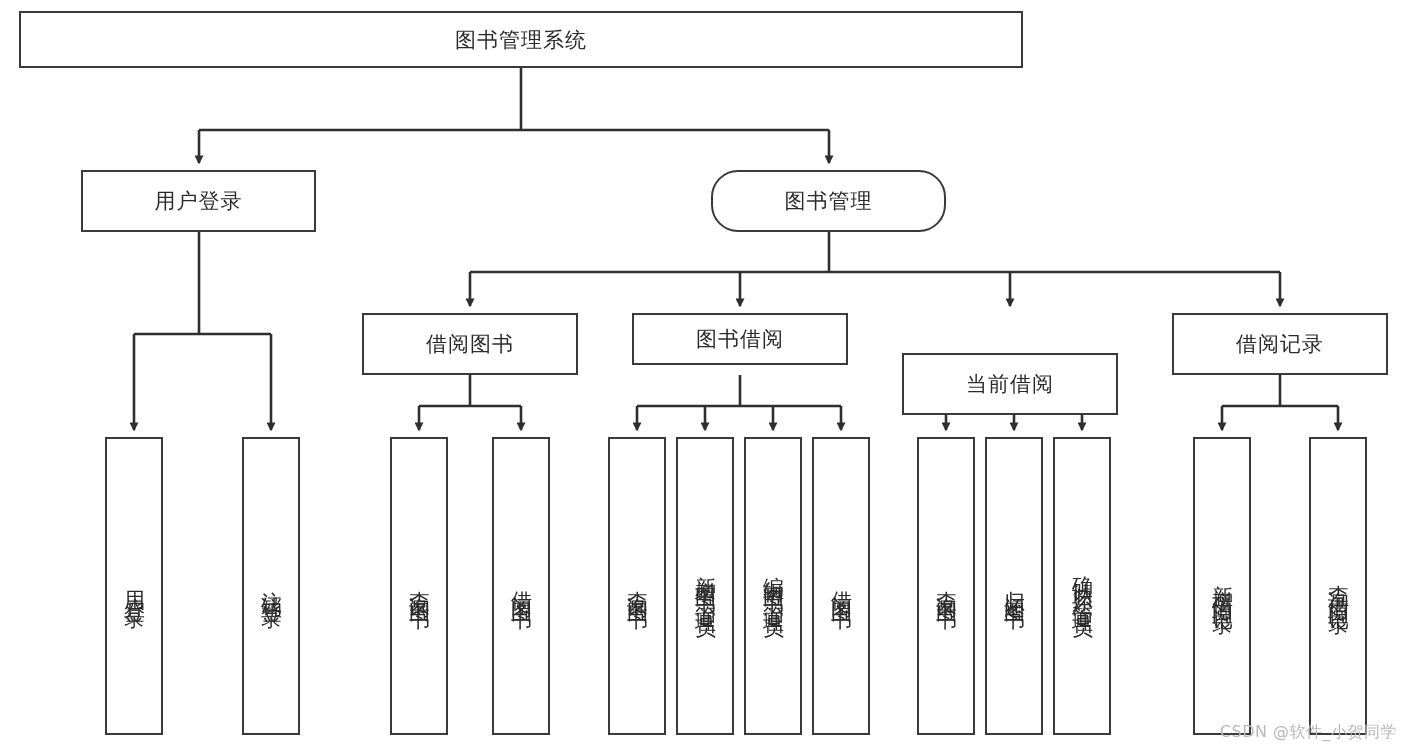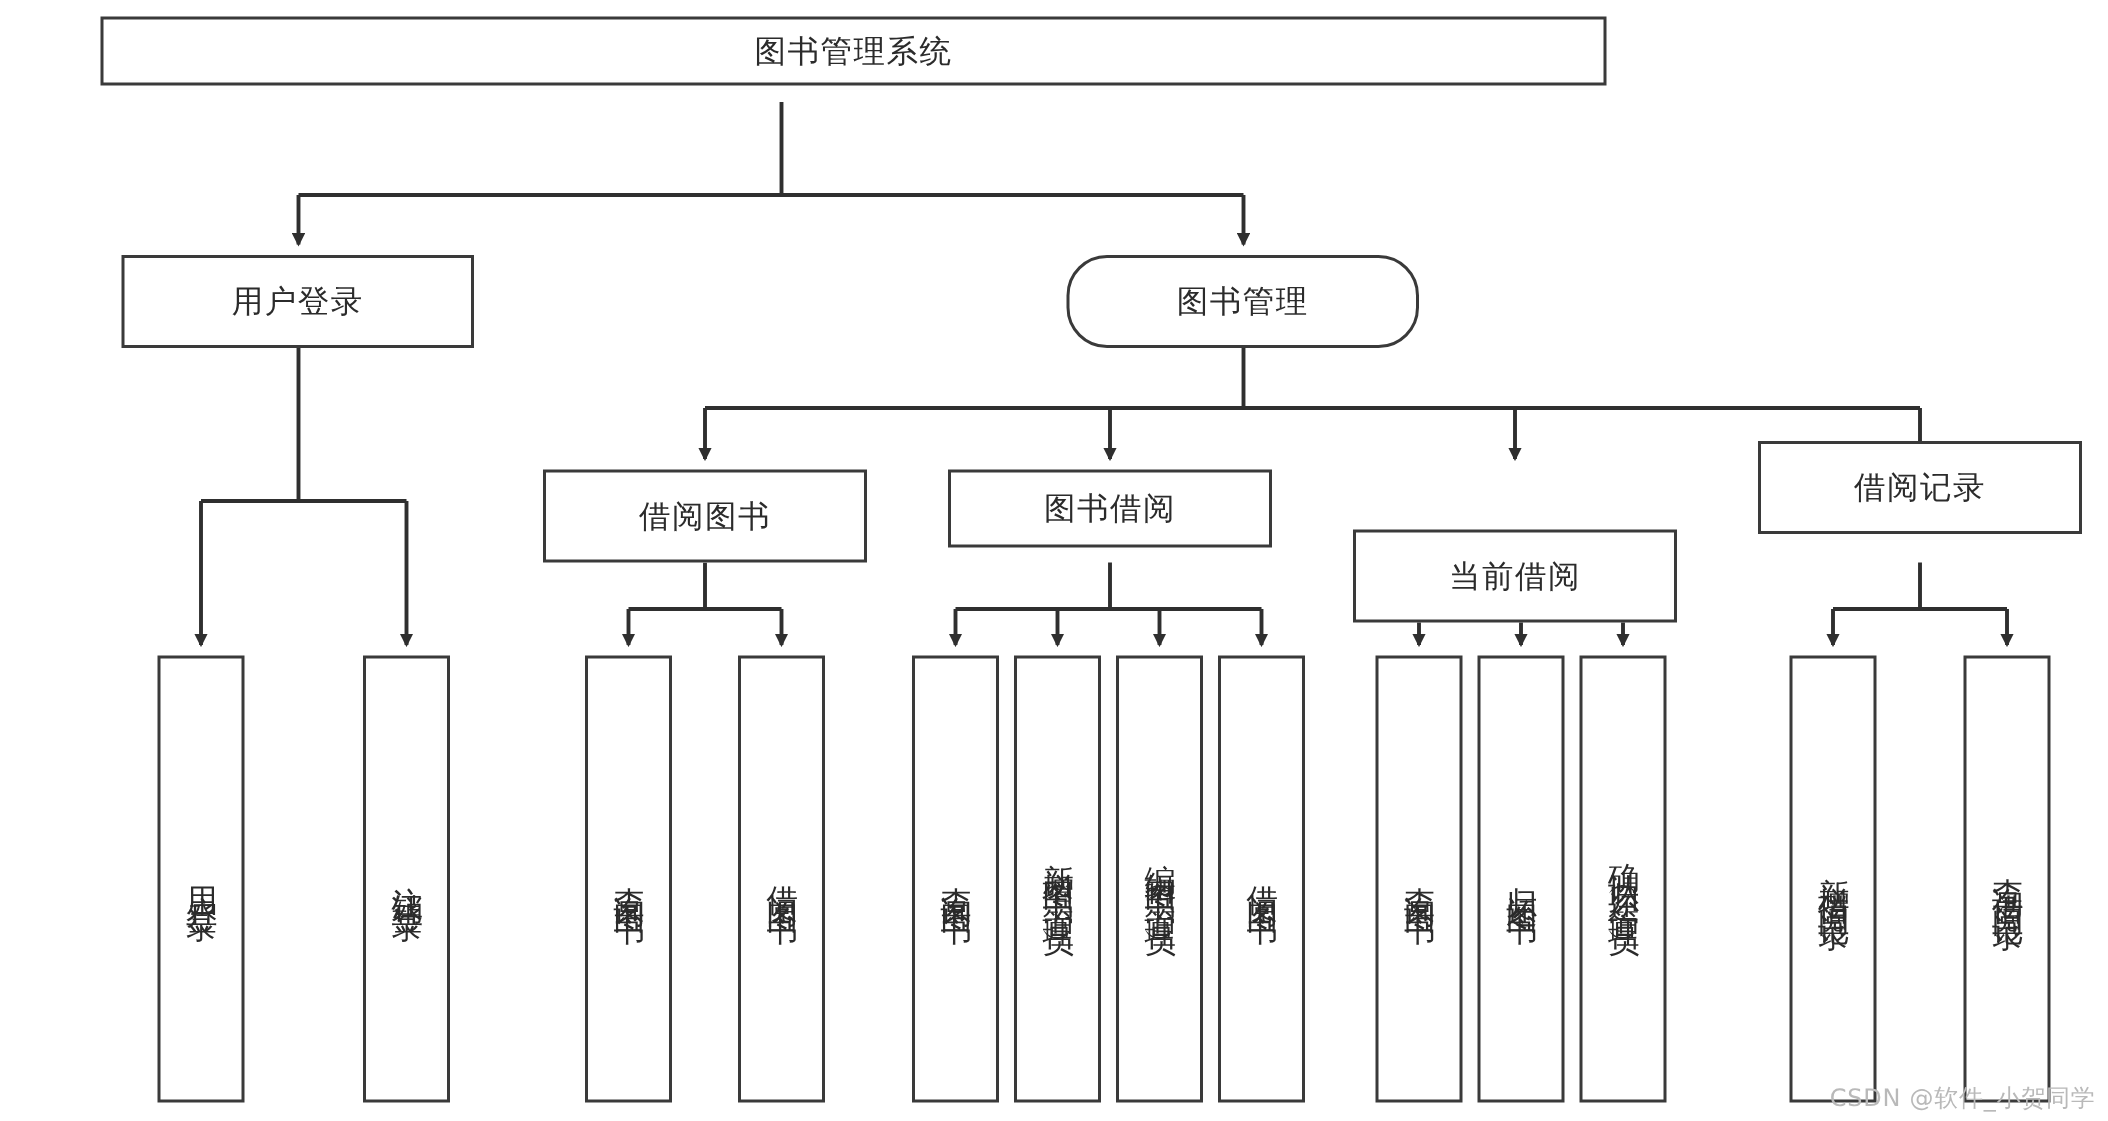--- a/index.html
+++ b/index.html
@@ -65,41 +65,41 @@
       <path d="M1014,406 L1014,430" marker-end="url(#arrow)"></path>
       <path d="M1082,406 L1082,430" marker-end="url(#arrow)"></path>
 
       <path d="M1280,375 L1280,406"></path>
       <path d="M1222,406 L1338,406"></path>
       <path d="M1222,406 L1222,430" marker-end="url(#arrow)"></path>
       <path d="M1338,406 L1338,430" marker-end="url(#arrow)"></path>
     </g>
   </svg>
 
-  <div class="node horiz" style="left:19px;top:11px;width:1004px;height:46px;margin-left:48px;">
+  <div class="node horiz" style="left:19px;top:11px;width:1004px;height:57px;">
     <span>图书管理系统</span>
   </div>
 
   <div class="node horiz" style="left:81px;top:170px;width:235px;height:62px;">
     <span>用户登录</span>
   </div>
   <div class="node horiz" style="left:711px;top:170px;width:235px;height:62px;border-radius:27px;">
     <span>图书管理</span>
   </div>
 
   <div class="node horiz" style="left:362px;top:313px;width:216px;height:62px;">
     <span>借阅图书</span>
   </div>
   <div class="node horiz" style="left:632px;top:313px;width:216px;height:52px;">
     <span>图书借阅</span>
   </div>
   <div class="node horiz" style="left:902px;top:323px;width:216px;height:62px;margin-top:30px;">
     <span>当前借阅</span>
   </div>
-  <div class="node horiz" style="left:1172px;top:294px;width:216px;height:62px;">
+  <div class="node horiz" style="left:1172px;top:313px;width:216px;height:62px;">
     <span>借阅记录</span>
   </div>
 
   <div class="node vert" style="left:105px;top:437px;width:58px;height:298px;">
     <span>用户登录</span>
   </div>
   <div class="node vert" style="left:242px;top:437px;width:58px;height:298px;">
     <span>注销登录</span>
   </div>
 

